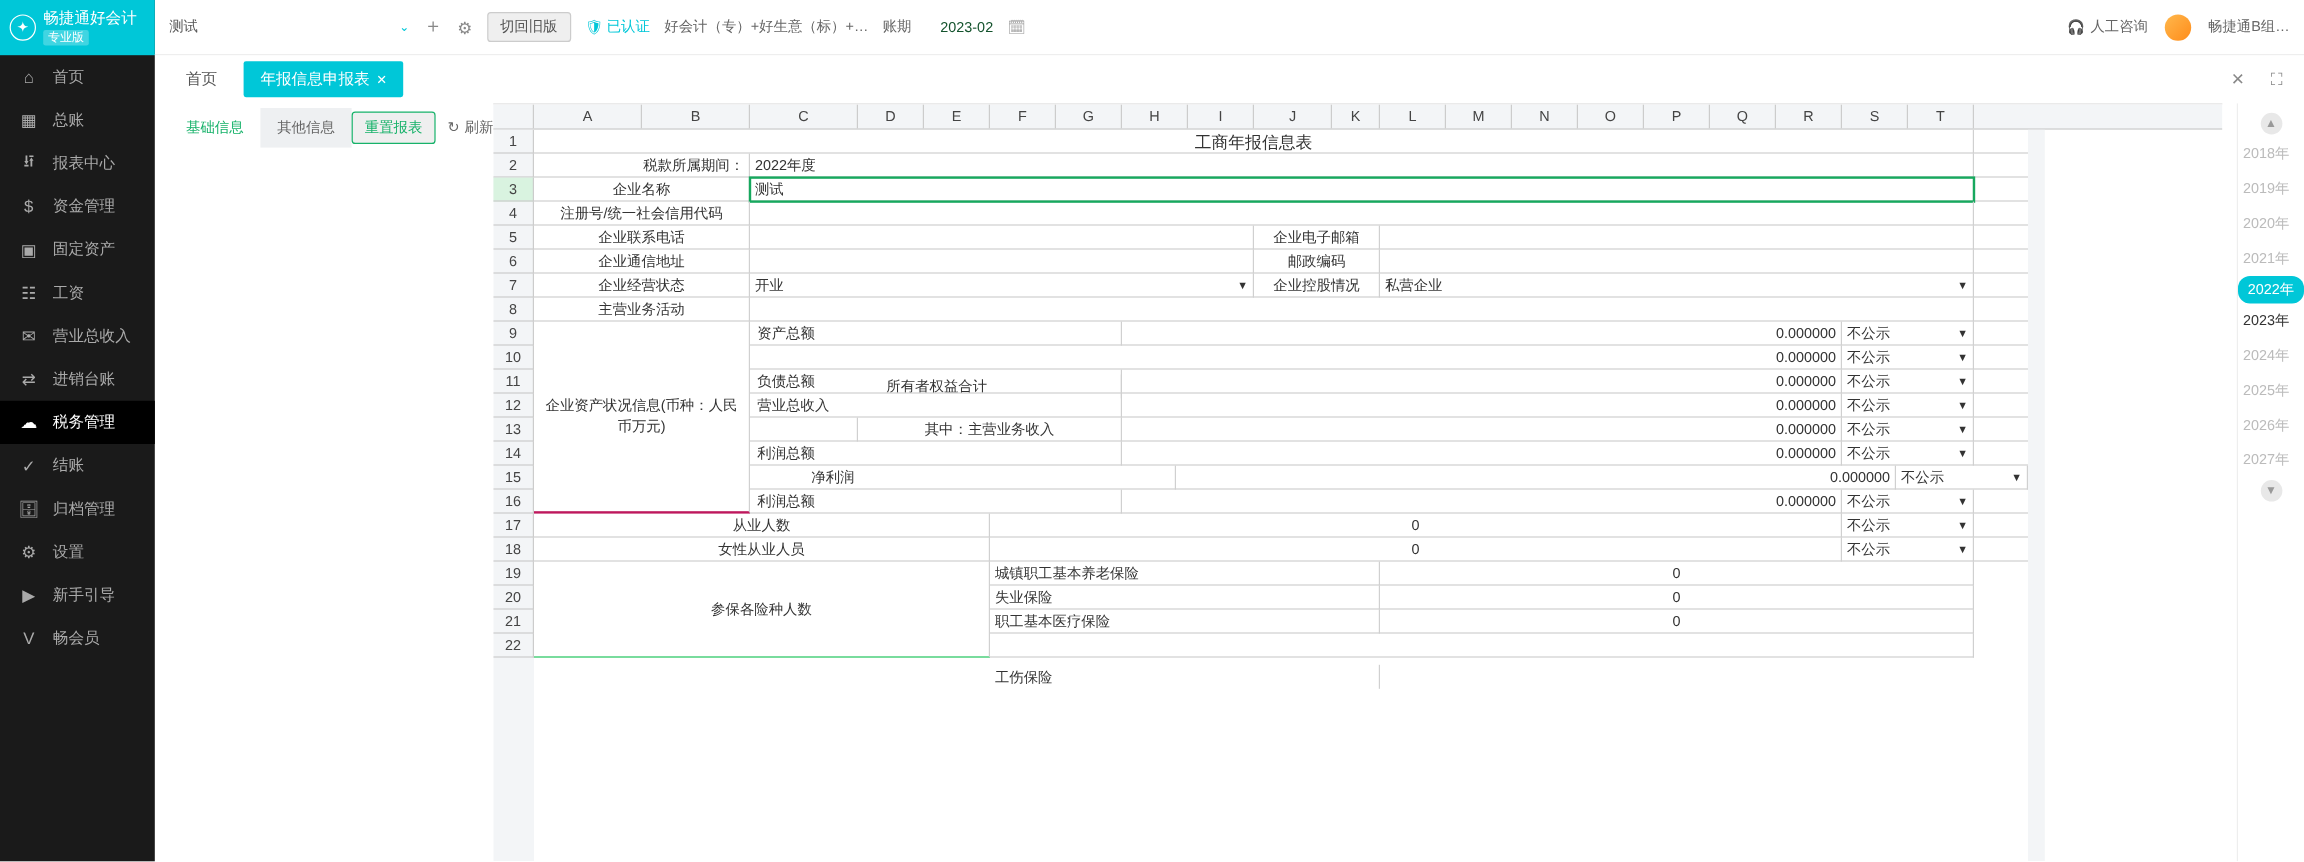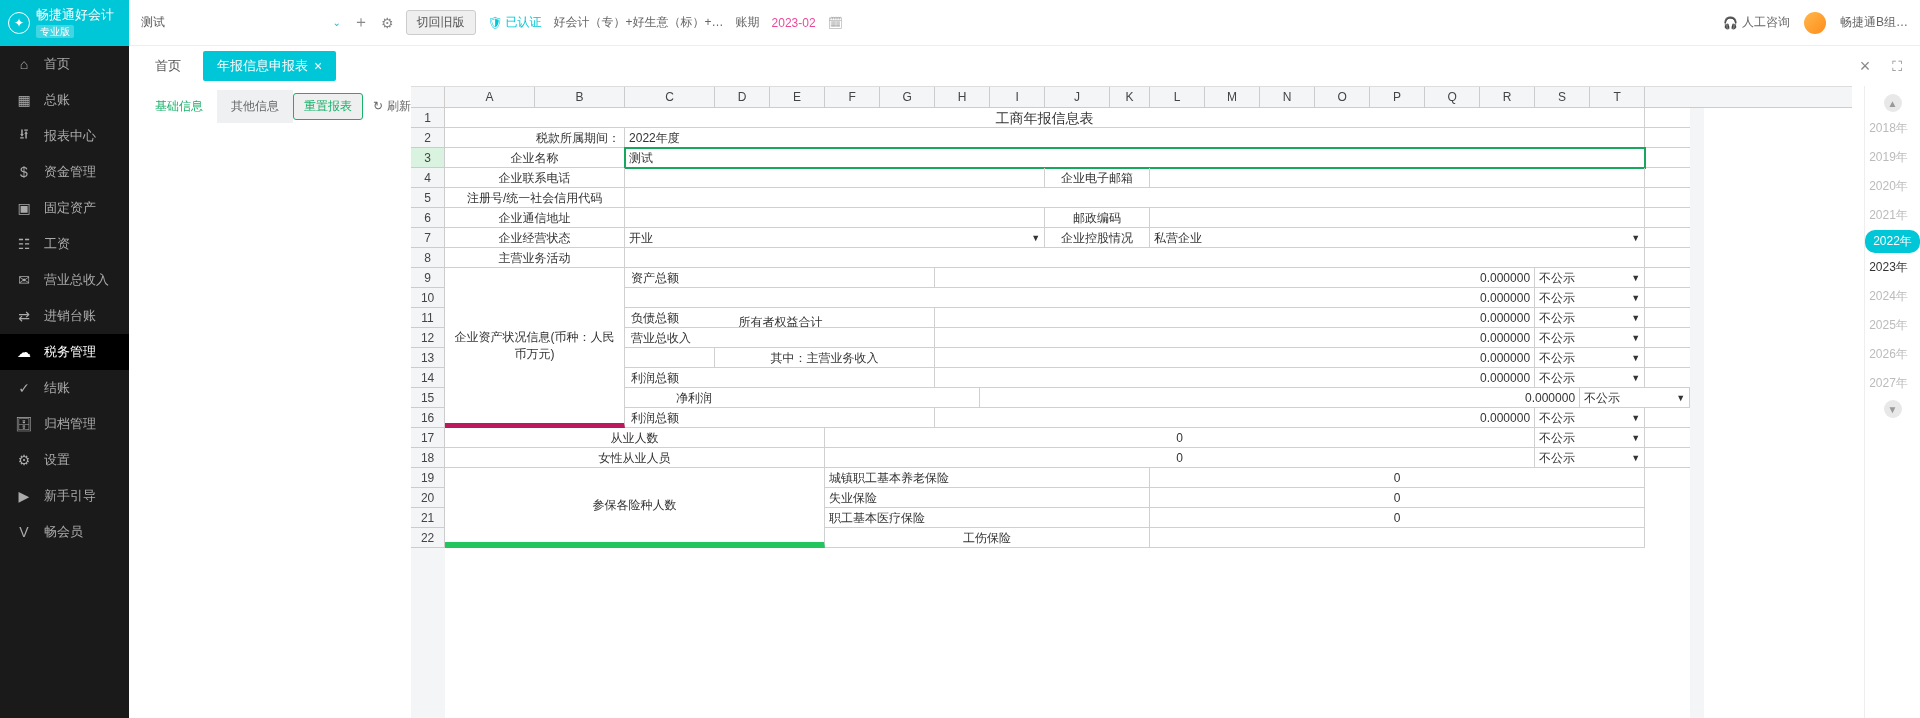--- a/index.html
+++ b/index.html
@@ -162,21 +162,21 @@
         <span style="font-size:16px;cursor:pointer;">＋</span>
         <span style="font-size:14px;cursor:pointer;">⚙</span>
       </div>
       <button class="top-btn">切回旧版</button>
       <span class="certified">
         <span class="shield">🛡</span>
         <span>已认证</span>
       </span>
       <span class="product-desc">好会计（专）+好生意（标）+…</span>
       <span style="color:#666;">账期</span>
-      <span style="color:#ec4899;cursor:pointer;">2023-02</span>
+      <span style="color:#14532d;cursor:pointer;margin-left:12px;">2023-02</span>
       <span style="color:#999;cursor:pointer;">🗓</span>
       <div class="top-right">
         <span style="cursor:pointer;display:flex;align-items:center;gap:4px;">
           <span>🎧</span>
           <span>人工咨询</span>
         </span>
         <span class="avatar"></span>
         <span style="cursor:pointer;">畅捷通B组…</span>
       </div>
     </div>
@@ -264,30 +264,30 @@
                 </div>
                 <div class="gr">
                   <div class="gc lbl" style="width:180px;text-align:right;">税款所属期间：</div>
                   <div class="gc " style="width:1020px;text-align:left;">2022年度</div>
                 </div>
                 <div class="gr">
                   <div class="gc lbl" style="width:180px;">企业名称</div>
                   <div class="gc sel-cell" style="width:1020px;text-align:left;">测试</div>
                 </div>
                 <div class="gr">
+                  <div class="gc lbl" style="width:180px;">注册号/统一社会信用代码</div>
+                  <div class="gc " style="width:1020px;"></div>
+                </div>
+                <div class="gr">
                   <div class="gc lbl" style="width:180px;">企业联系电话</div>
                   <div class="gc " style="width:420px;"></div>
                   <div class="gc lbl" style="width:105px;">企业电子邮箱</div>
                   <div class="gc " style="width:495px;"></div>
                 </div>
                 <div class="gr">
-                  <div class="gc lbl" style="width:180px;">注册号/统一社会信用代码</div>
-                  <div class="gc " style="width:1020px;"></div>
-                </div>
-                <div class="gr">
                   <div class="gc lbl" style="width:180px;">企业通信地址</div>
                   <div class="gc " style="width:420px;"></div>
                   <div class="gc lbl" style="width:105px;">邮政编码</div>
                   <div class="gc " style="width:495px;"></div>
                 </div>
                 <div class="gr">
                   <div class="gc lbl" style="width:180px;">企业经营状态</div>
                   <div class="gc dd" style="width:420px">
                     <span><span style="flex:1;text-align:center;">开业</span></span>
                     <span class="dd-arrow">▼</span>
@@ -296,21 +296,21 @@
                   <div class="gc dd" style="width:495px">
                     <span><span style="flex:1;text-align:center;">私营企业</span></span>
                     <span class="dd-arrow">▼</span>
                   </div>
                 </div>
                 <div class="gr">
                   <div class="gc lbl" style="width:180px;">主营业务活动</div>
                   <div class="gc " style="width:1020px;"></div>
                 </div>
                 <div style="display:flex;">
-                  <div class="gc lbl" style="width:180px;height:160px;line-height:1.4;display:flex;align-items:center;justify-content:center;border-bottom:5px solid #be185d;white-space:normal;">企业资产状况信息(币种：人民币万元)</div>
+                  <div class="gc lbl" style="width:180px;height:160px;line-height:1.4;display:flex;align-items:center;justify-content:center;border-bottom:2px solid #be185d;white-space:normal;">企业资产状况信息(币种：人民币万元)</div>
                   <div style="display:flex;flex-direction:column;">
                     <div class="gr">
                       <div class="gc " style="width:310px;text-align:left;padding-left:6px;">资产总额</div>
                       <div class="gc val" style="width:600px;">0.000000</div>
                       <div class="gc dd" style="width:110px">
                         <span>不公示</span>
                         <span class="dd-arrow">▼</span>
                       </div>
                     </div>
                     <div class="gr">
@@ -382,36 +382,36 @@
                 </div>
                 <div class="gr">
                   <div class="gc lbl" style="width:380px;font-family:Liberation Serif, serif;">女性从业人员</div>
                   <div class="gc " style="width:710px;text-align:center;">0</div>
                   <div class="gc dd" style="width:110px">
                     <span>不公示</span>
                     <span class="dd-arrow">▼</span>
                   </div>
                 </div>
                 <div style="display:flex;">
-                  <div class="gc lbl" style="width:380px;height:80px;display:flex;align-items:center;justify-content:center;border-bottom:6px solid #22c55e;">参保各险种人数</div>
+                  <div class="gc lbl" style="width:380px;height:80px;display:flex;align-items:center;justify-content:center;border-bottom:1px solid #22c55e;">参保各险种人数</div>
                   <div style="display:flex;flex-direction:column;">
                     <div class="gr">
                       <div class="gc " style="width:325px;text-align:left;">城镇职工基本养老保险</div>
                       <div class="gc " style="width:495px;text-align:center;">0</div>
                     </div>
                     <div class="gr">
                       <div class="gc " style="width:325px;text-align:left;">失业保险</div>
                       <div class="gc " style="width:495px;text-align:center;">0</div>
                     </div>
                     <div class="gr">
                       <div class="gc " style="width:325px;text-align:left;">职工基本医疗保险</div>
                       <div class="gc " style="width:495px;text-align:center;">0</div>
                     </div>
                     <div class="gr">
-                      <div class="gc " style="width:325px;text-align:center;">工伤保险</div>
+                      <div class="gc " style="width:325px;text-align:left;margin-top:26px;">工伤保险</div>
                       <div class="gc " style="width:495px;text-align:center;"></div>
                     </div>
                   </div>
                 </div>
               </div>
             <div class="vscroll"></div>
           </div>
         </div>
       </div>
 

